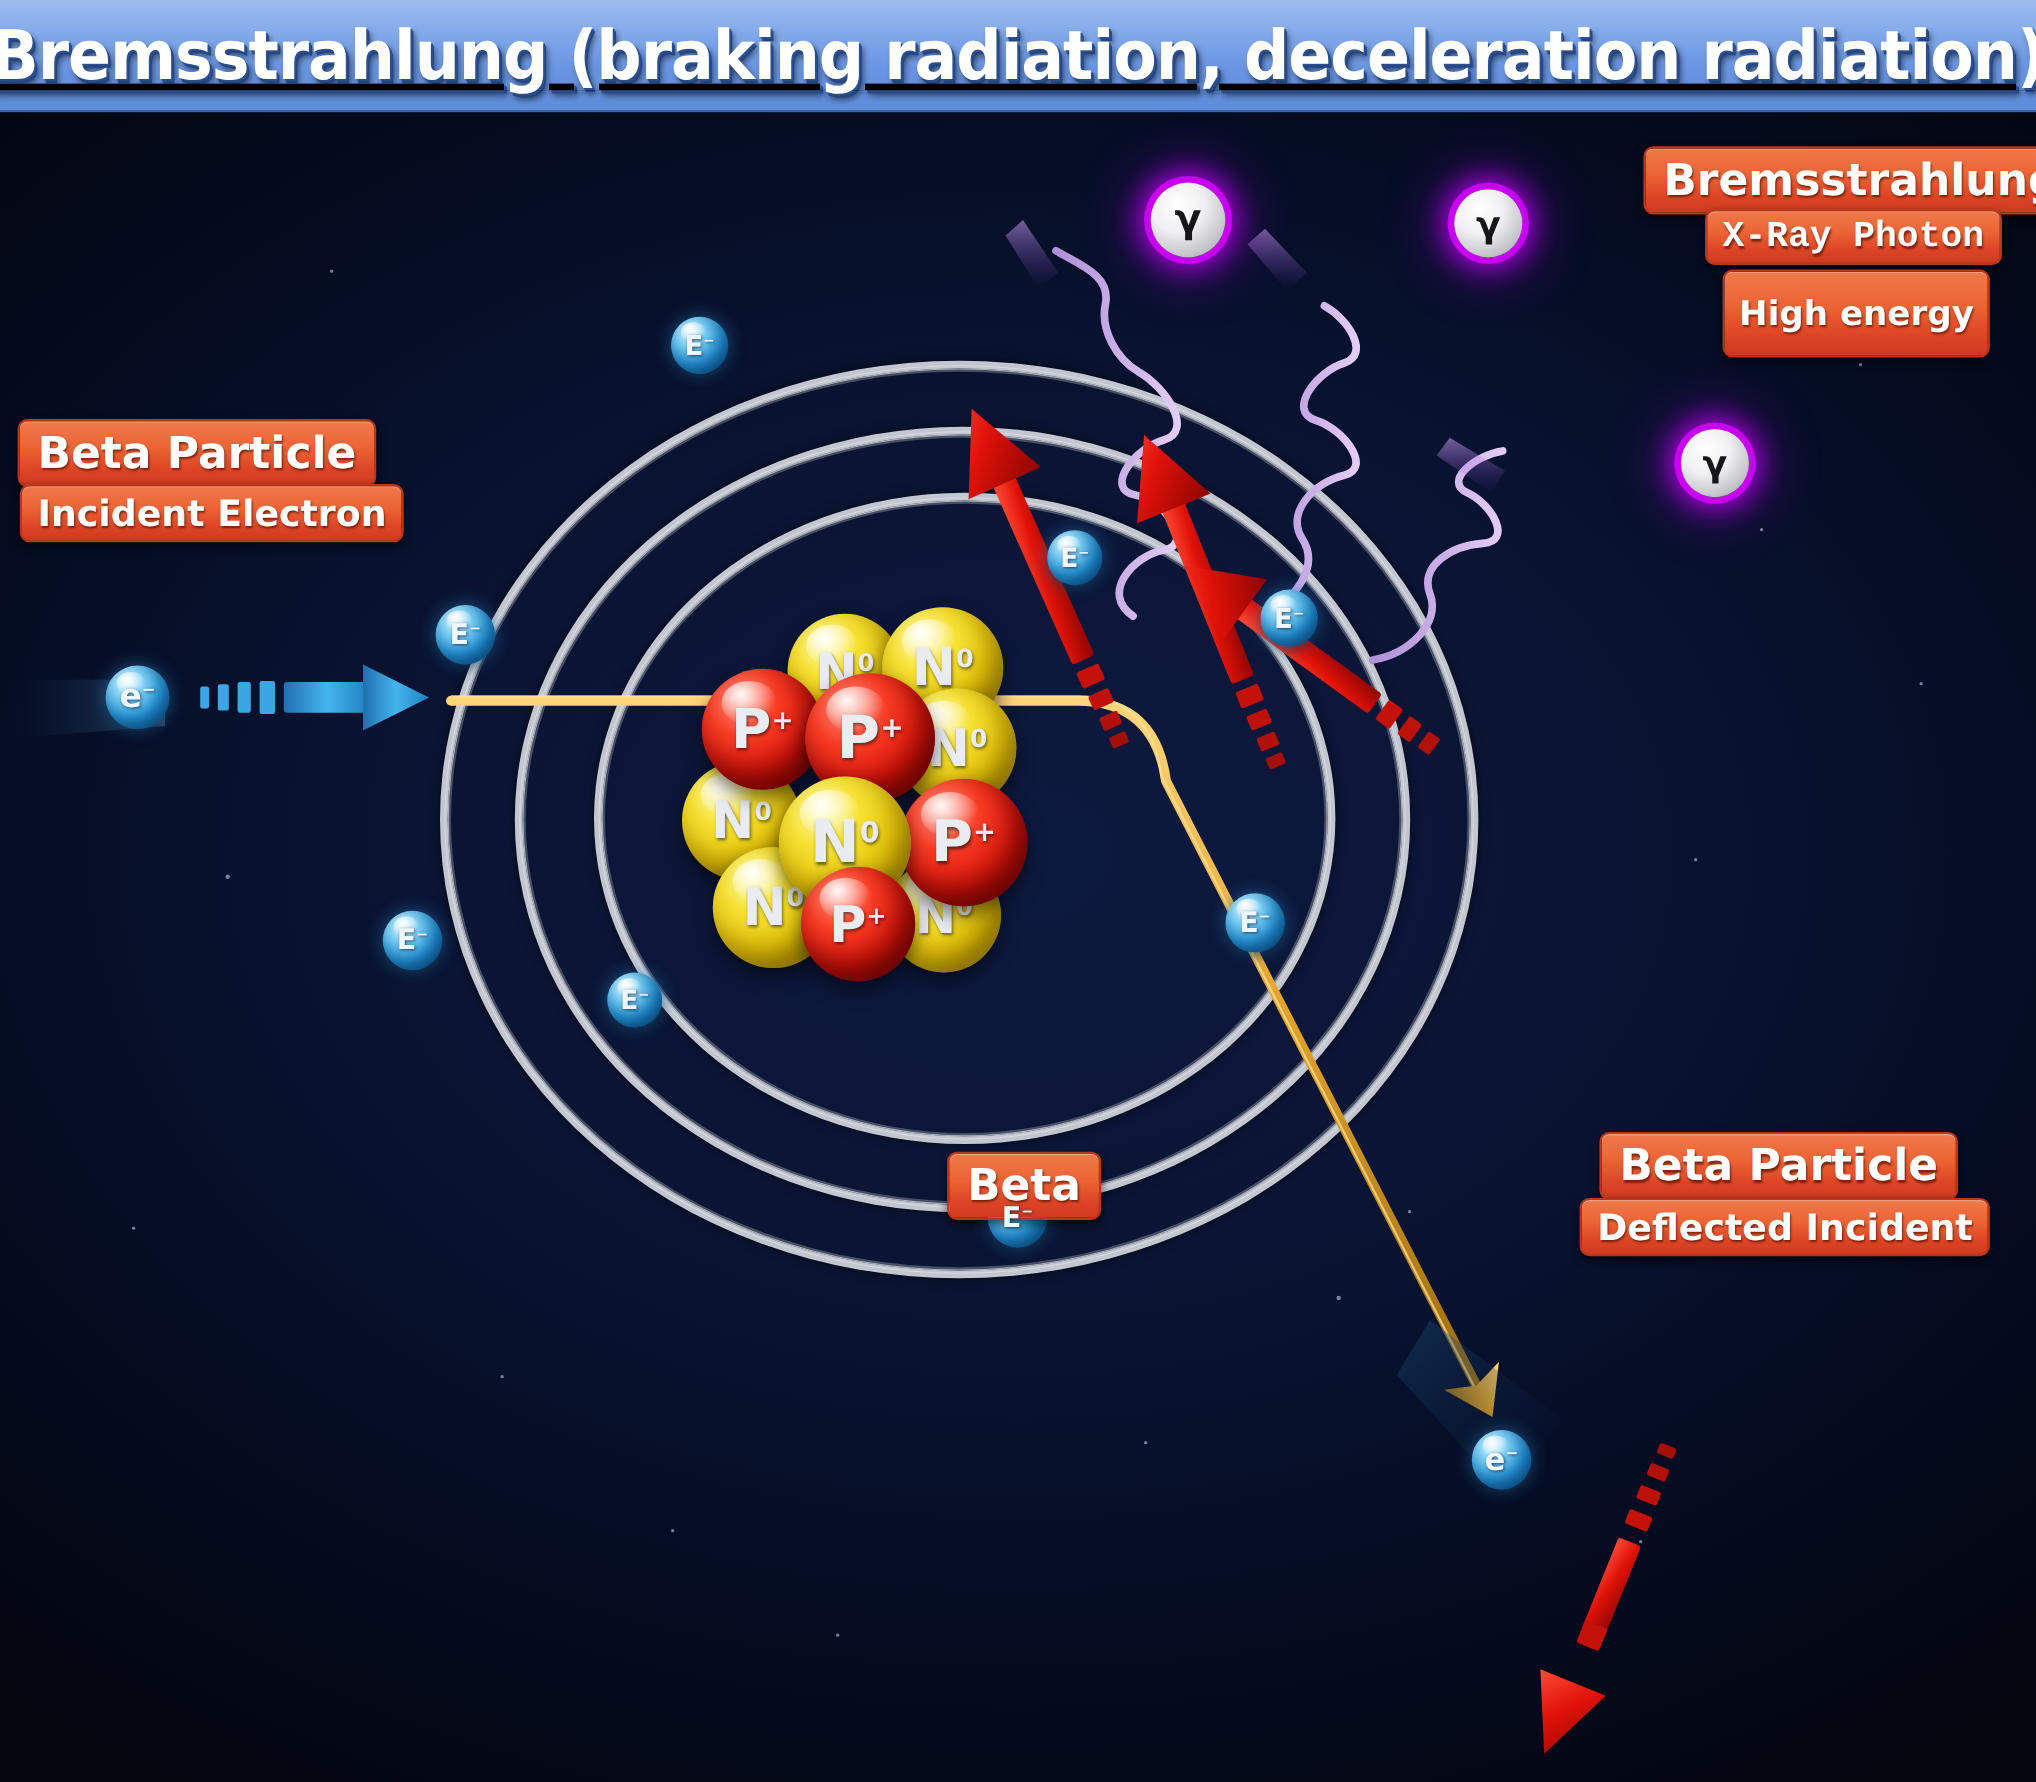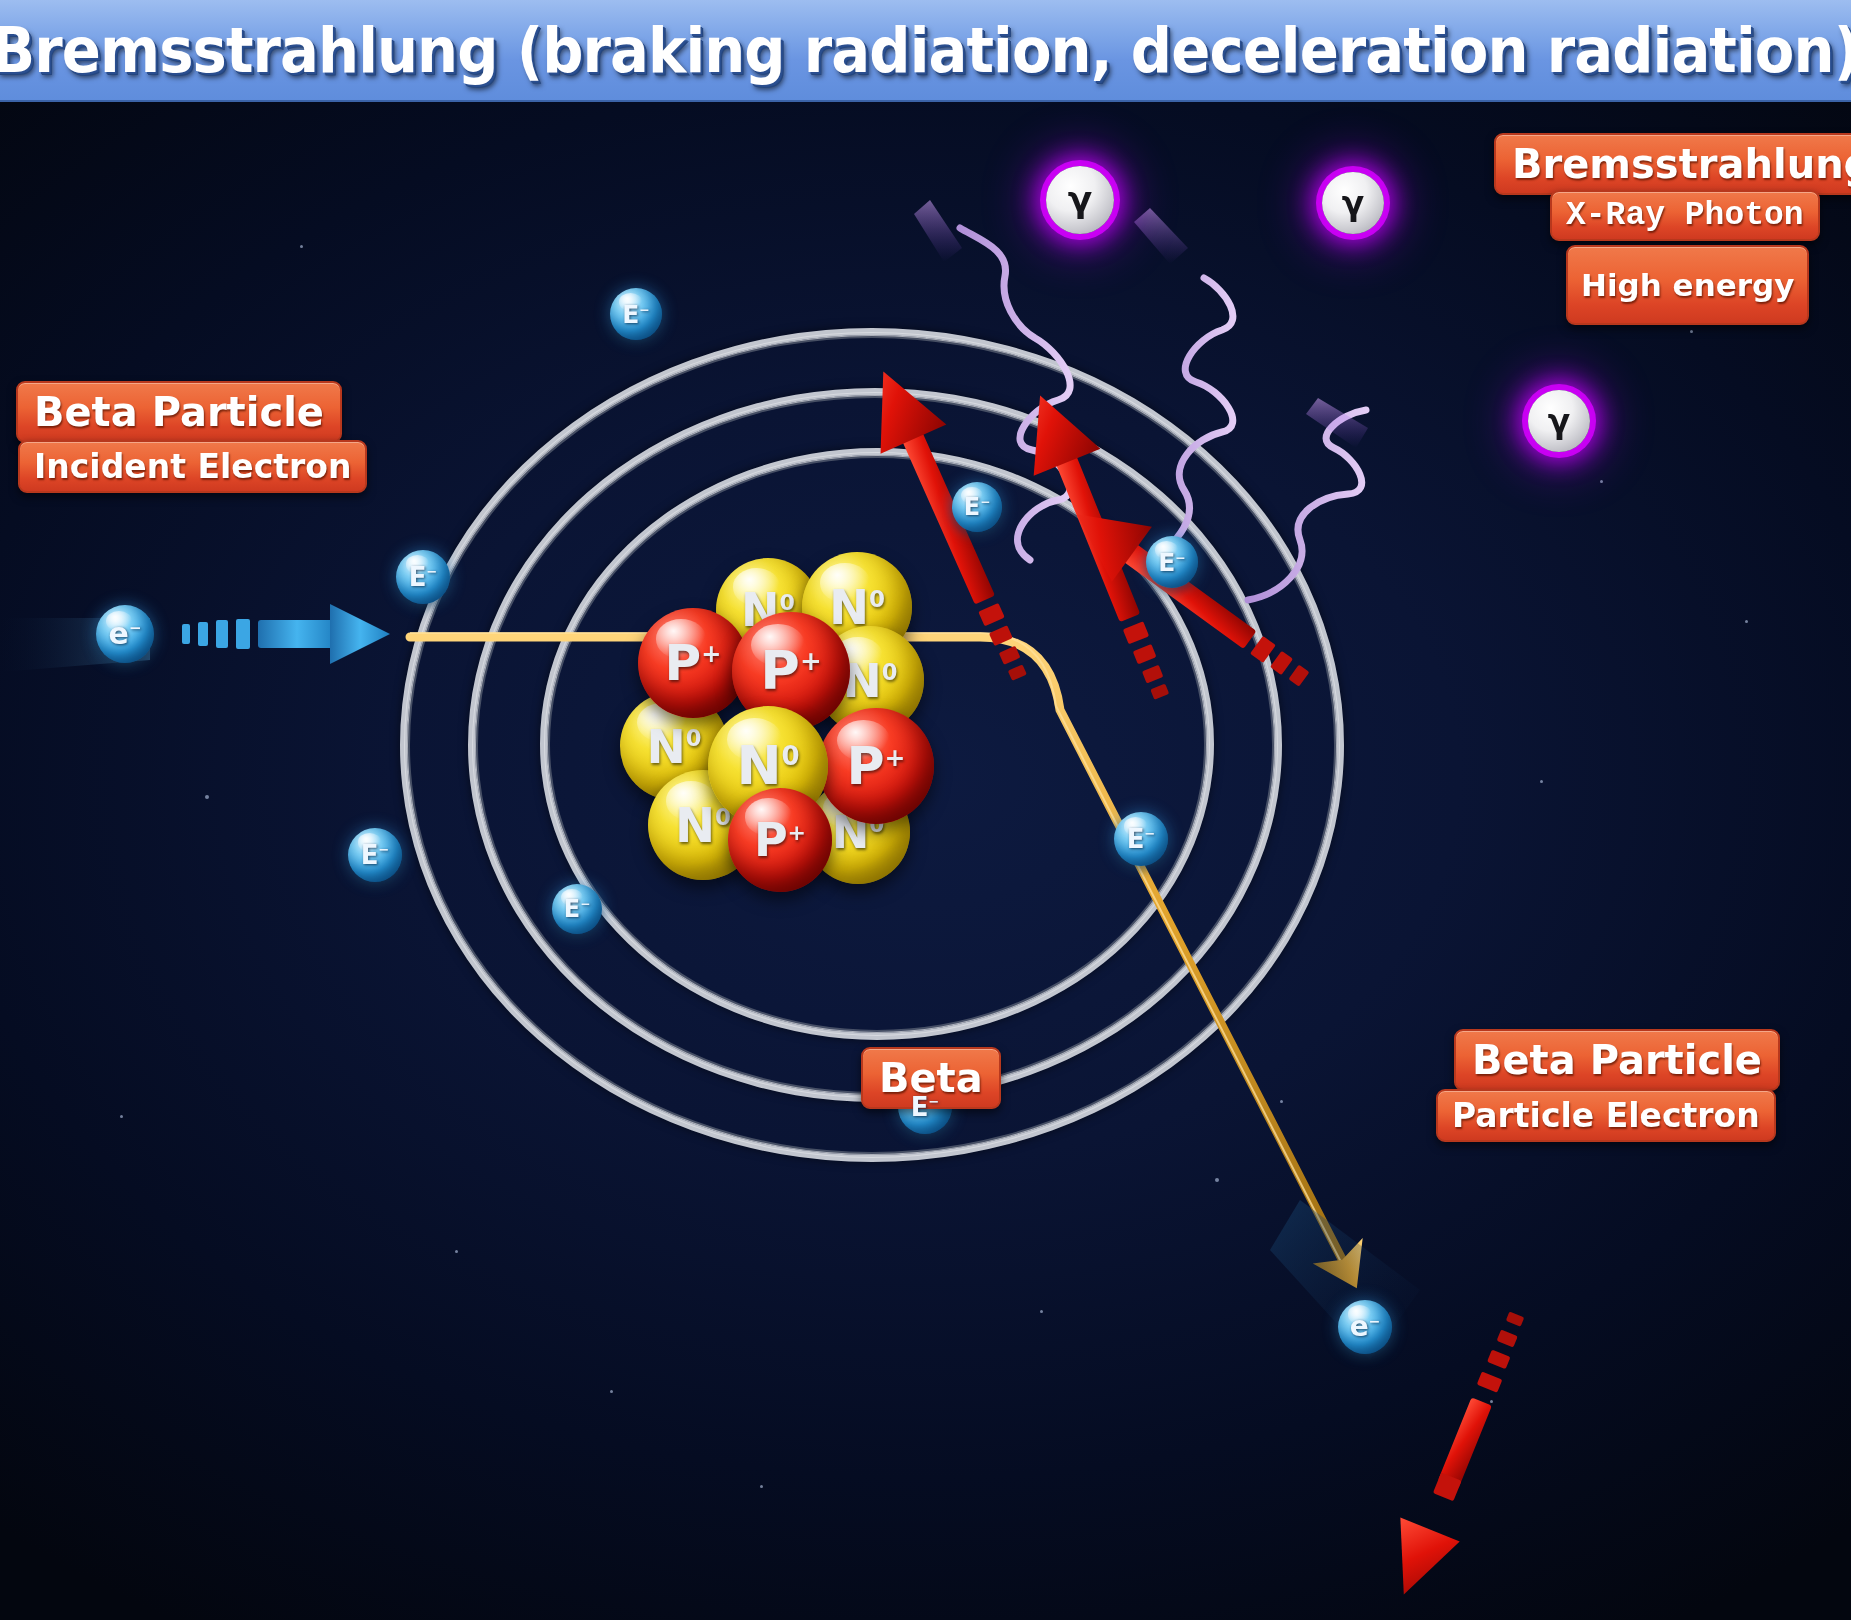--- a/index.html
+++ b/index.html
@@ -13,20 +13,21 @@
       radial-gradient(ellipse 1400px 1000px at 50% 48%, #0d1a40 0%, #0a1434 38%, #050c22 70%, #03060f 100%);
   }
 
   
   #title-bar{
     position:absolute;left:0;top:0;width:1851px;height:100px;
     background:linear-gradient(180deg,#9dbdf0 0%,#7ea6e8 35%,#6a95e2 60%,#5f8ddc 100%);
     border-bottom:2px solid #3b63a8;
     display:flex;align-items:center;justify-content:center;
     overflow:hidden;
+    text-decoration:underline;
   }
   #title-bar .ttl{
     font-family:"DejaVu Sans",sans-serif;
     font-weight:700;
     font-size:62px;
     letter-spacing:-1px;
     color:#ffffff;
     transform:scaleX(0.93);
     text-shadow:
       2px 2px 0 #2a4e8f,
@@ -385,17 +386,17 @@
   </div>
 
   <div class="chip big" style="left:1494px;top:133px;">Bremsstrahlung</div>
   <div class="chip mid" style="left:1550px;top:190px;font-family:Liberation Mono, monospace;">X-Ray Photon</div>
   <div class="chip sm" style="left:1566px;top:245px;">High energy</div>
 
   <div class="chip big" style="left:16px;top:381px;">Beta Particle</div>
   <div class="chip mid" style="left:18px;top:440px;">Incident Electron</div>
 
   <div class="chip big" style="left:1454px;top:1029px;">Beta Particle</div>
-  <div class="chip mid" style="left:1436px;top:1089px;">Particle Electron</div>
+  <div class="chip mid" style="left:1436px;top:1089px;">Deflected Incident</div>
 
   <div class="chip big" style="left:861px;top:1047px;">Beta</div>
 
 </div>
 
 </body></html>

